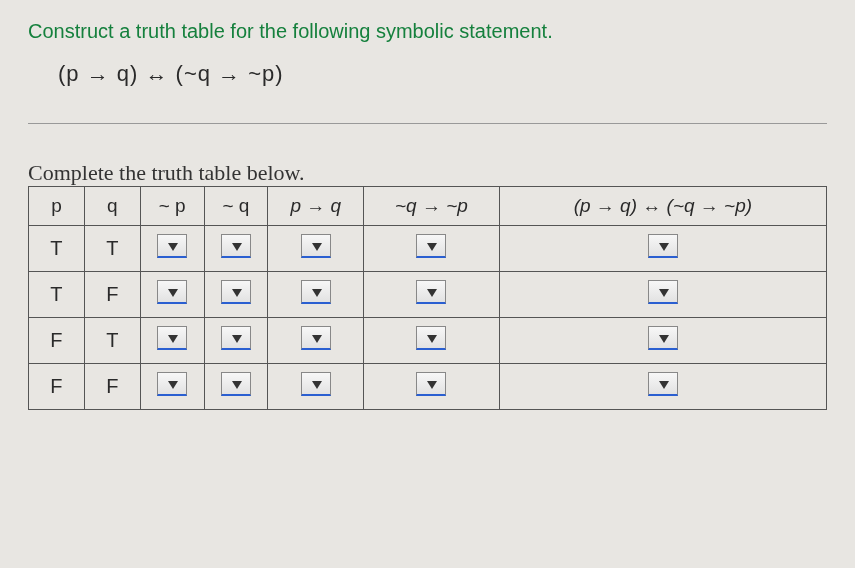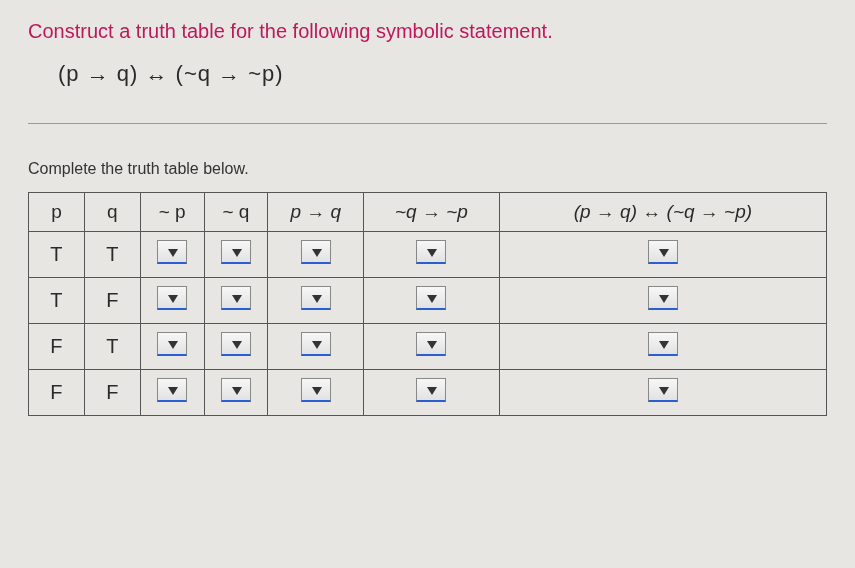--- a/index.html
+++ b/index.html
@@ -7,37 +7,37 @@
       font-family: Arial, Helvetica, sans-serif;
       background: #e8e6e2;
       padding: 20px 28px;
       color: #2a2a2a;
       width: 855px;
       height: 568px;
     }
     .prompt {
       font-size: 20px;
       margin-bottom: 18px;
-      color: #be185d;
+      color: #15803d;
     }
     .formula {
       font-size: 22px;
       margin-left: 30px;
       margin-bottom: 36px;
       letter-spacing: 1px;
     }
     hr.divider {
       border: none;
       border-top: 1px solid #999;
       margin-bottom: 36px;
     }
     .sub-prompt {
-      font-size: 16px;
-      margin-bottom: 14px;
+      font-size: 22px;
       color: #333;
+      font-family: Liberation Serif, serif;
     }
     table.truth {
       border-collapse: collapse;
       width: 100%;
       table-layout: fixed;
     }
     table.truth th, table.truth td {
       border: 1.5px solid #555;
       text-align: center;
       vertical-align: middle;

